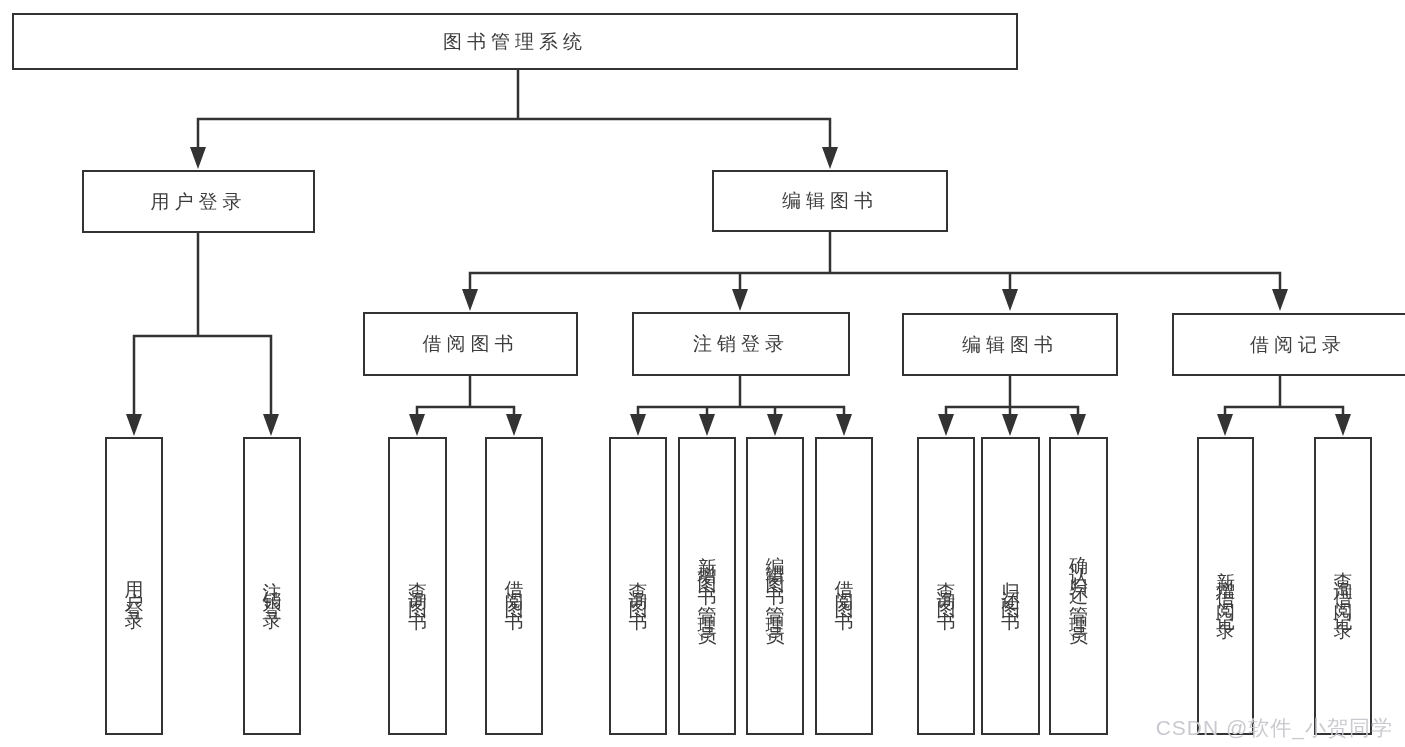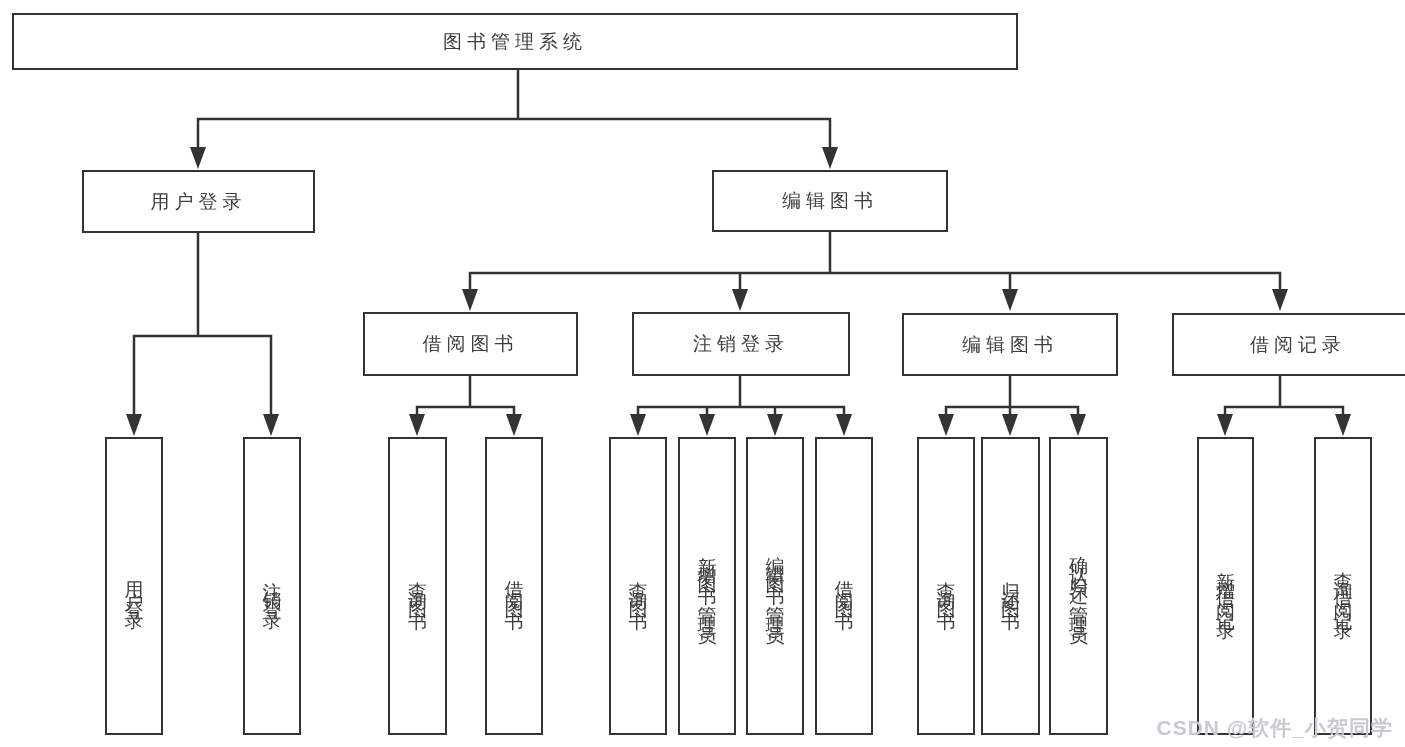--- a/index.html
+++ b/index.html
@@ -48,21 +48,20 @@
     white-space: nowrap;
   }
   .watermark {
     position: absolute;
     right: 12px;
     bottom: 5px;
     font-size: 21px;
     color: #c9c9cf;
     letter-spacing: 1px;
     white-space: nowrap;
-    font-weight: bold;
   }
 </style>
 </head>
 <body>
 
 <div class="canvas">
 
   <svg class="connectors" width="1405" height="747" viewBox="0 0 1405 747" xmlns="http://www.w3.org/2000/svg">
     <defs>
       <polygon id="ah" points="-8,-22 8,-22 0,0" fill="#333333"></polygon>

